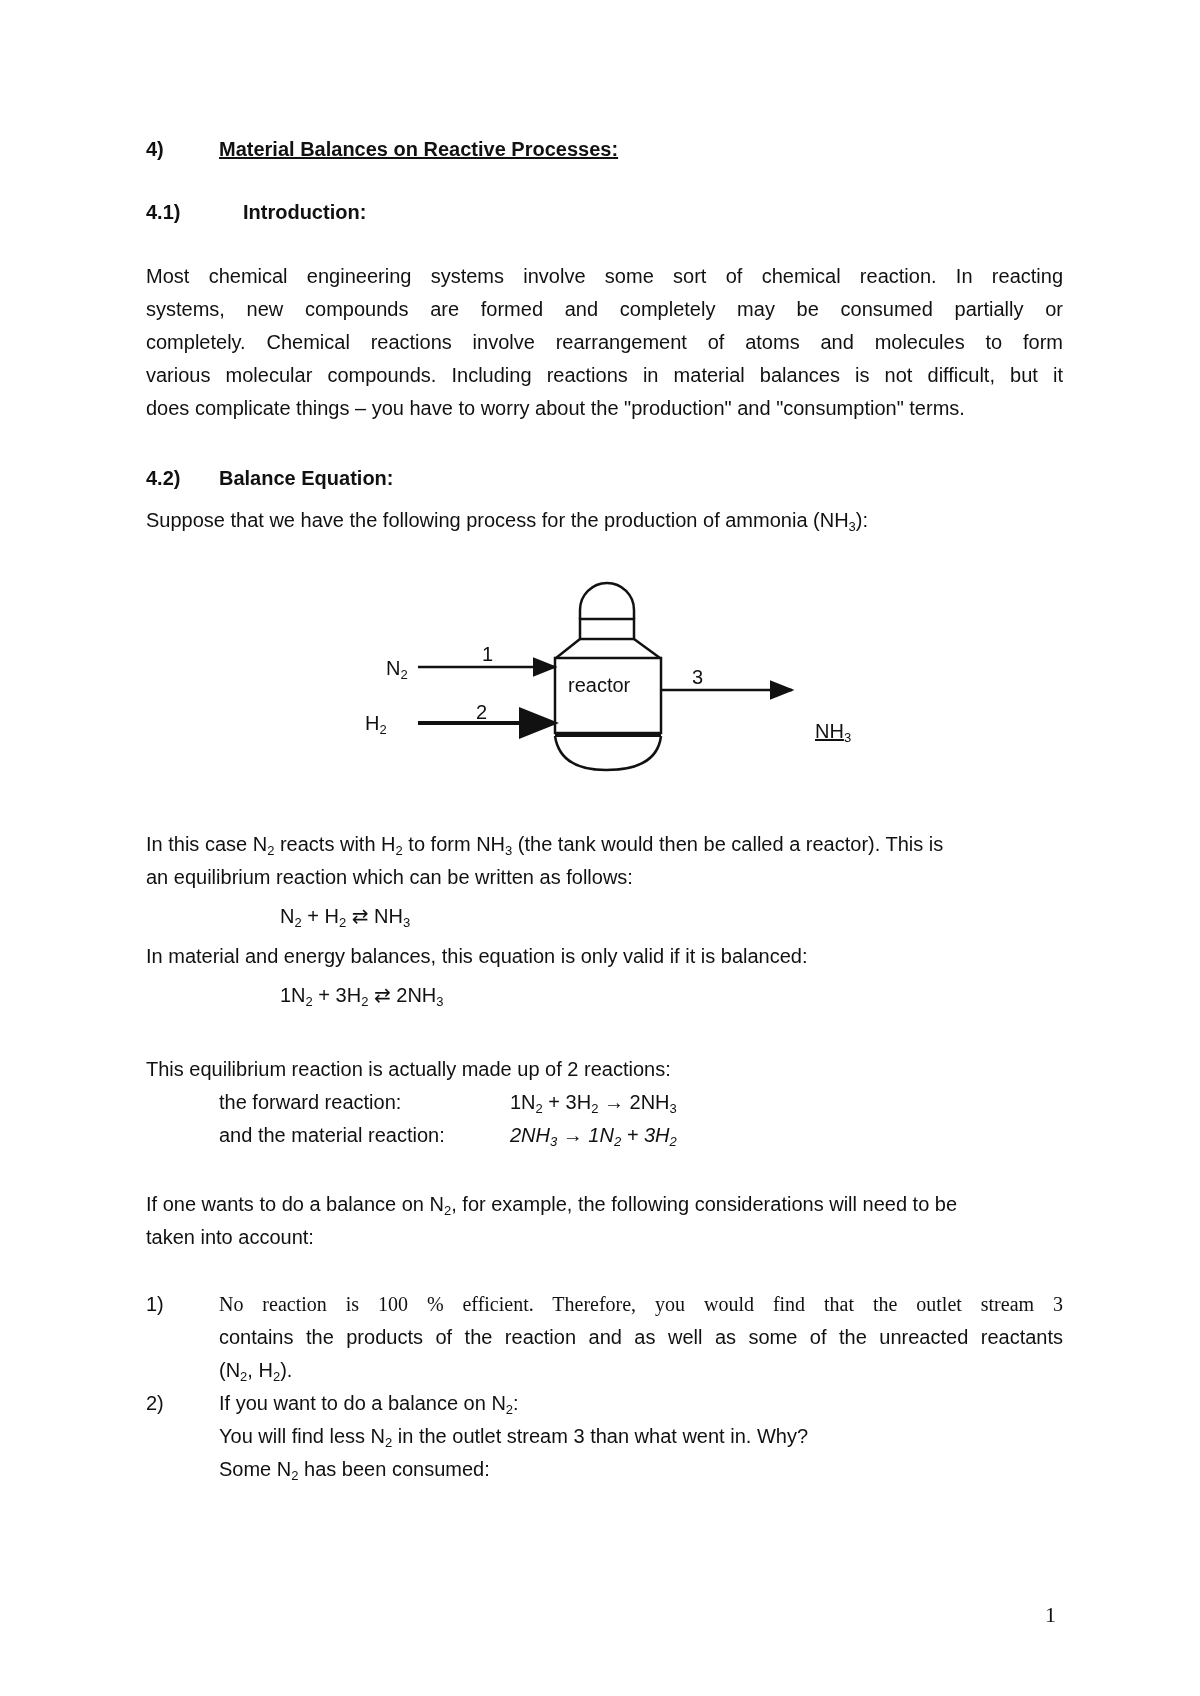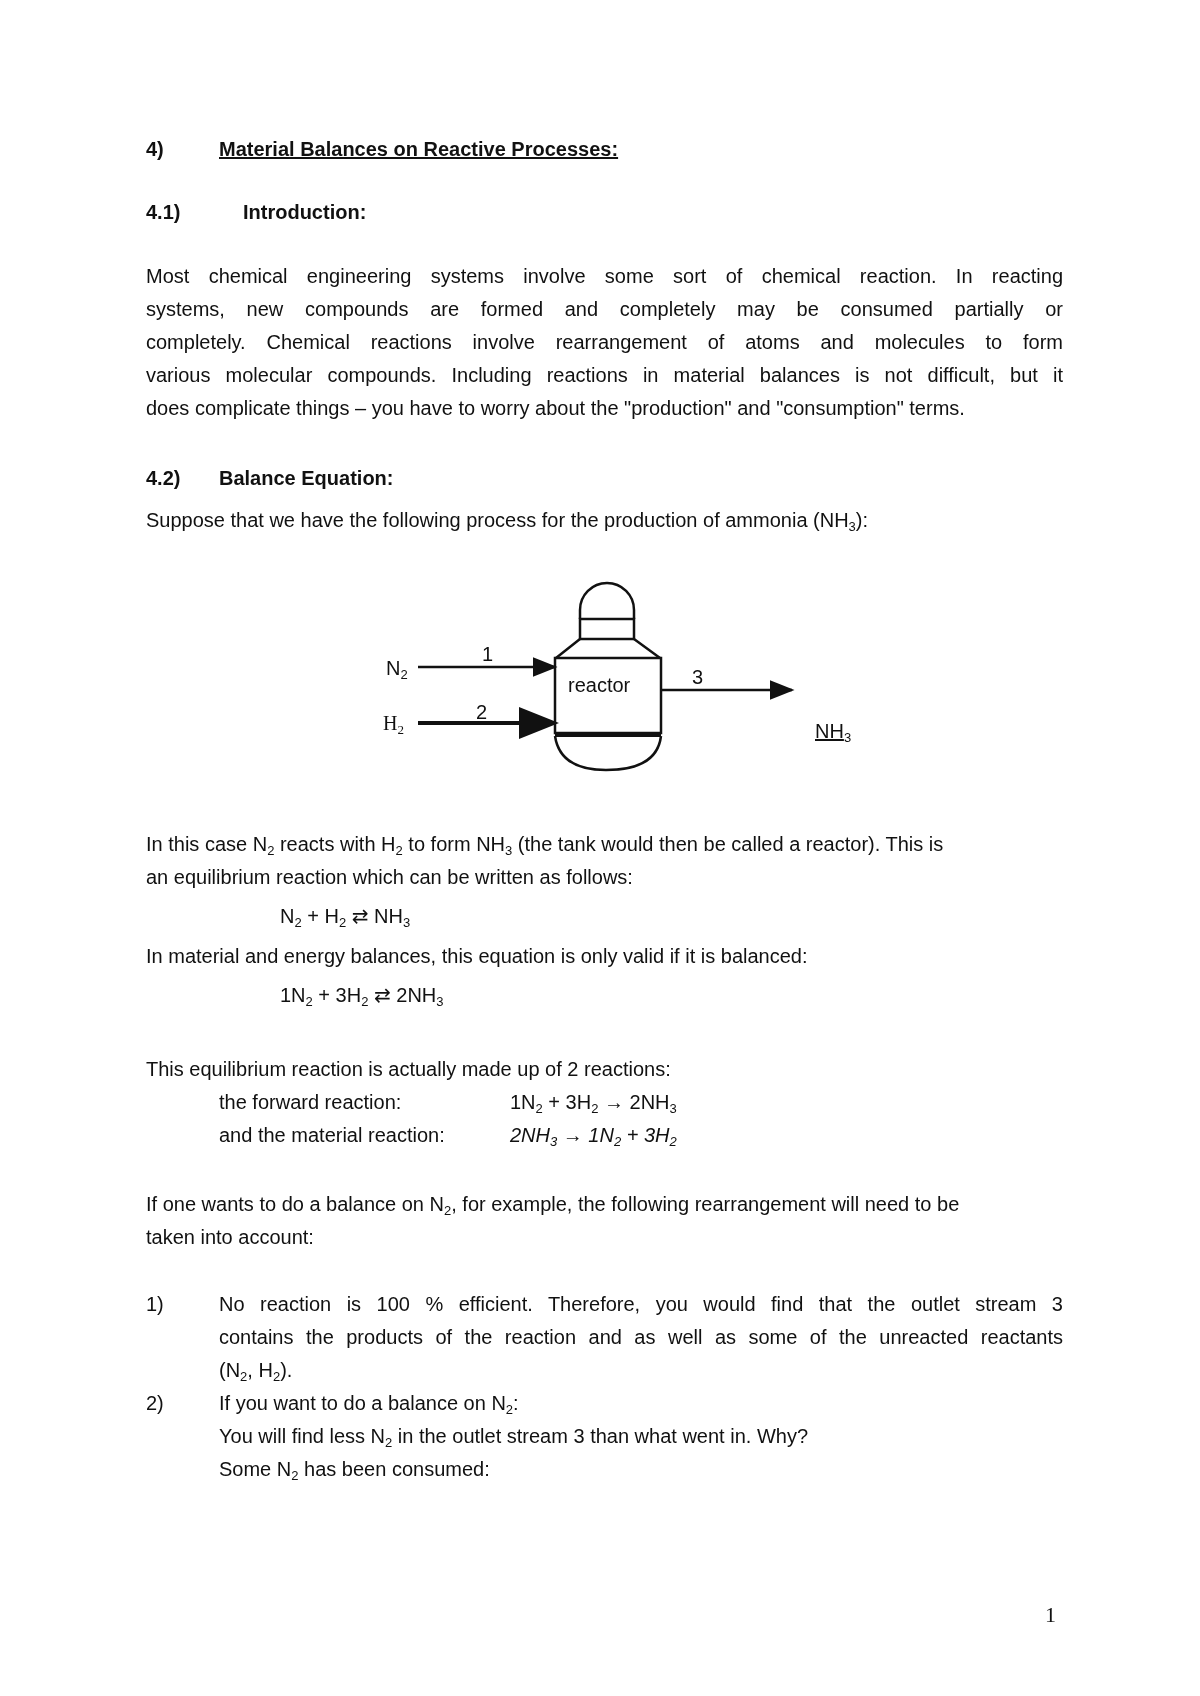--- a/index.html
+++ b/index.html
@@ -54,21 +54,21 @@
     <line x1="555" y1="735" x2="661" y2="735" stroke="#111" stroke-width="4"></line>
 
     <path d="M555,736 Q560,770 606,770 Q657,770 661,736" fill="none" stroke="#111" stroke-width="2.5"></path>
 
     <line x1="418" y1="667" x2="555" y2="667" stroke="#111" stroke-width="2.5" marker-end="url(#ah)"></line>
     <line x1="418" y1="723" x2="555" y2="723" stroke="#111" stroke-width="4" marker-end="url(#ah)"></line>
     <line x1="661" y1="690" x2="792" y2="690" stroke="#111" stroke-width="2.5" marker-end="url(#ah)"></line>
   </svg>
 </div>
 <div class="abs" style="left:386px;top:657px;"><span>N</span><sub>2</sub></div>
-<div class="abs" style="left:383px;top:712px;font-family:Liberation Serif, serif;"><span>H</span><sub>2</sub></div>
+<div class="abs" style="left:365px;top:712px;"><span>H</span><sub>2</sub></div>
 <div class="abs" style="left:482px;top:643px;">1</div>
 <div class="abs" style="left:476px;top:701px;">2</div>
 <div class="abs" style="left:692px;top:666px;">3</div>
 <div class="abs" style="left:568px;top:674px;">reactor</div>
 <div class="abs" style="left:815px;top:720px;text-decoration:underline;"><span>NH</span><sub>3</sub></div>
 
 <div>
   <div class="abs" style="left:146px;top:833px;">
     <span>In this case N</span><sub>2</sub><span> reacts with H</span><sub>2</sub><span> to form NH</span><sub>3</sub><span> (the tank would then be called a reactor). This is</span>
   </div>
@@ -91,26 +91,26 @@
 <div class="abs" style="left:510px;top:1091px;">
   <span>1N</span><sub>2</sub><span> + 3H</span><sub>2</sub><span> → 2NH</span><sub>3</sub>
 </div>
 
 <div class="abs" style="left:219px;top:1124px;">and the material reaction:</div>
 <div class="abs" style="left:510px;top:1124px;font-style:italic;">
   <span>2NH</span><sub>3</sub><span> → 1N</span><sub>2</sub><span> + 3H</span><sub>2</sub>
 </div>
 
 <div class="abs" style="left:146px;top:1193px;">
-  <span>If one wants to do a balance on N</span><sub>2</sub><span>, for example, the following rearrangement will need to be</span>
+  <span>If one wants to do a balance on N</span><sub>2</sub><span>, for example, the following considerations will need to be</span>
 </div>
 <div class="abs" style="left:146px;top:1226px;text-align:center;">taken into account:</div>
 
 <div class="abs" style="left:146px;top:1293px;">1)</div>
-<div class="abs" style="left:219px;top:1293px;width:844px;text-align:justify;text-align-last:justify;">No reaction is 100 % efficient. Therefore, you would find that the outlet stream 3</div>
+<div class="abs" style="left:219px;top:1293px;width:844px;text-align:justify;text-align-last:justify;font-family:Liberation Serif, serif;">No reaction is 100 % efficient. Therefore, you would find that the outlet stream 3</div>
 <div class="abs" style="left:219px;top:1326px;width:844px;text-align:justify;text-align-last:justify;">contains the products of the reaction and as well as some of the unreacted reactants</div>
 <div class="abs" style="left:219px;top:1359px;">
   <span>(N</span><sub>2</sub><span>, H</span><sub>2</sub><span>).</span>
 </div>
 
 <div class="abs" style="left:146px;top:1392px;">2)</div>
 <div class="abs" style="left:219px;top:1392px;">
   <span>If you want to do a balance on N</span><sub>2</sub><span>:</span>
 </div>
 <div class="abs" style="left:219px;top:1425px;">

